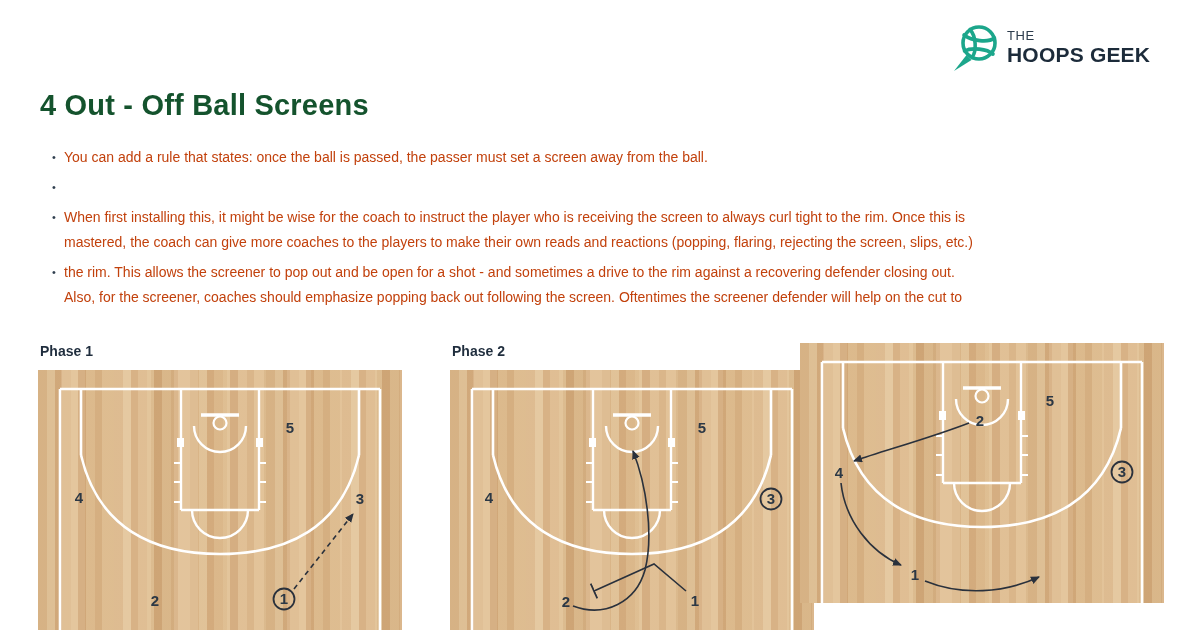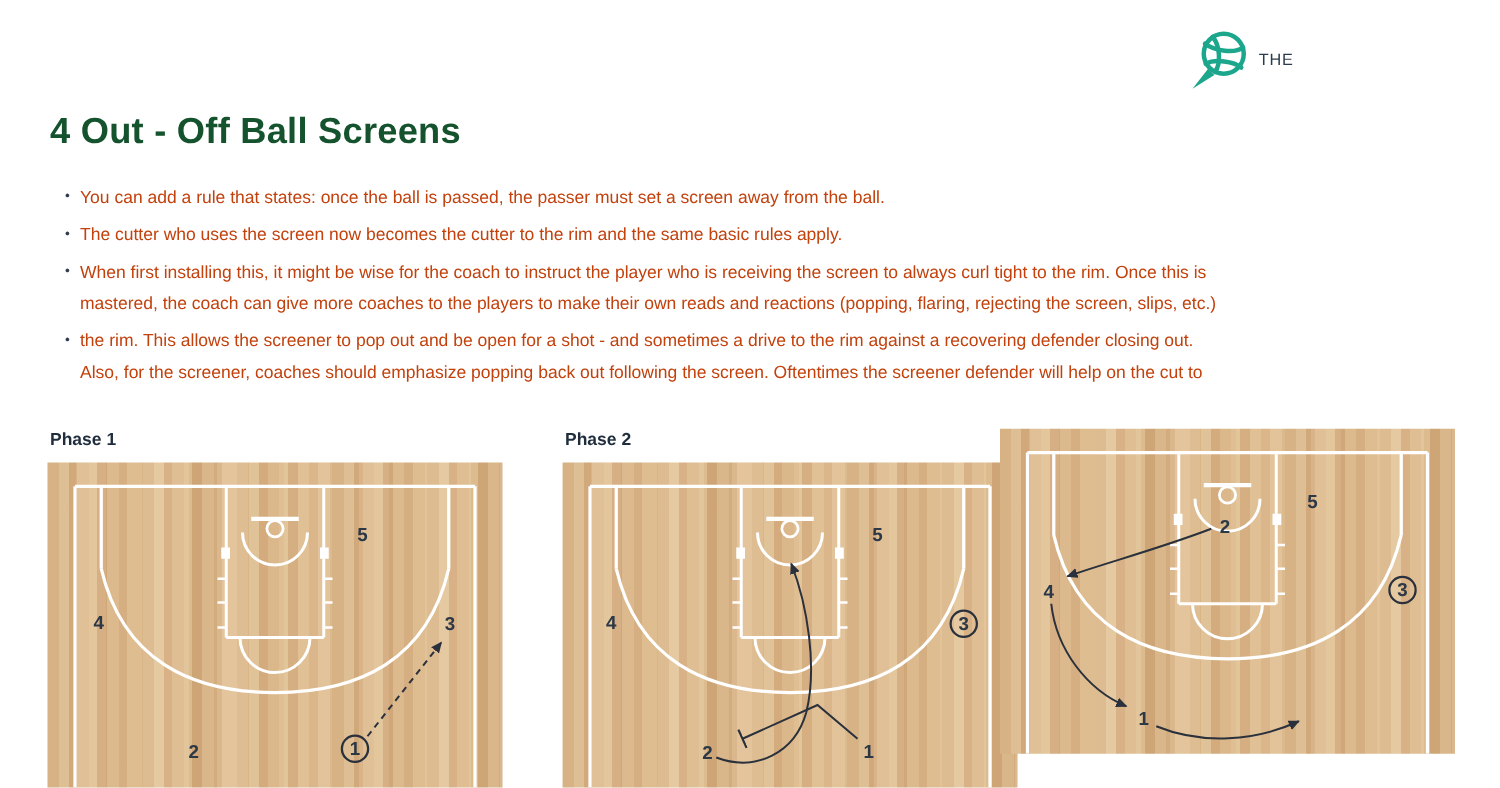--- a/index.html
+++ b/index.html
@@ -45,35 +45,33 @@
     <g stroke="#1ca68b" stroke-width="3.6" fill="none" stroke-linecap="round">
       <circle cx="26" cy="21" r="16"></circle>
       <path d="M17,7.5 C23,14 24,29 19,35.5"></path>
       <path d="M11,13 C19,19 35,21 41.5,16"></path>
       <path d="M11.5,29 C19,25 34,27 40,32"></path>
     </g>
     <path d="M13.5,33 L1,49 L18.5,38 Z" fill="#1ca68b"></path>
   </svg>
   <div class="logo-text">
     <span class="logo-the">THE</span>
+    <span class="logo-main">HOOPS GEEK</span>
   </div>
 </div>
 
 <div class="bullets">
   <div class="bullet">
     <span class="dot">•</span>
     <div class="blines">
         <div>You can add a rule that states: once the ball is passed, the passer must set a screen away from the ball.</div>
       </div>
   </div>
   <div class="bullet">
     <span class="dot">•</span>
-    <div class="blines">
-        <div>The cutter who uses the screen now becomes the cutter to the rim and the same basic rules apply.</div>
-      </div>
   </div>
   <div class="bullet">
     <span class="dot">•</span>
     <div class="blines">
       <div>When first installing this, it might be wise for the coach to instruct the player who is receiving the screen to always curl tight to the rim. Once this is</div>
       <div>mastered, the coach can give more coaches to the players to make their own reads and reactions (popping, flaring, rejecting the screen, slips, etc.)</div>
     </div>
   </div>
   <div class="bullet">
     <span class="dot">•</span>

